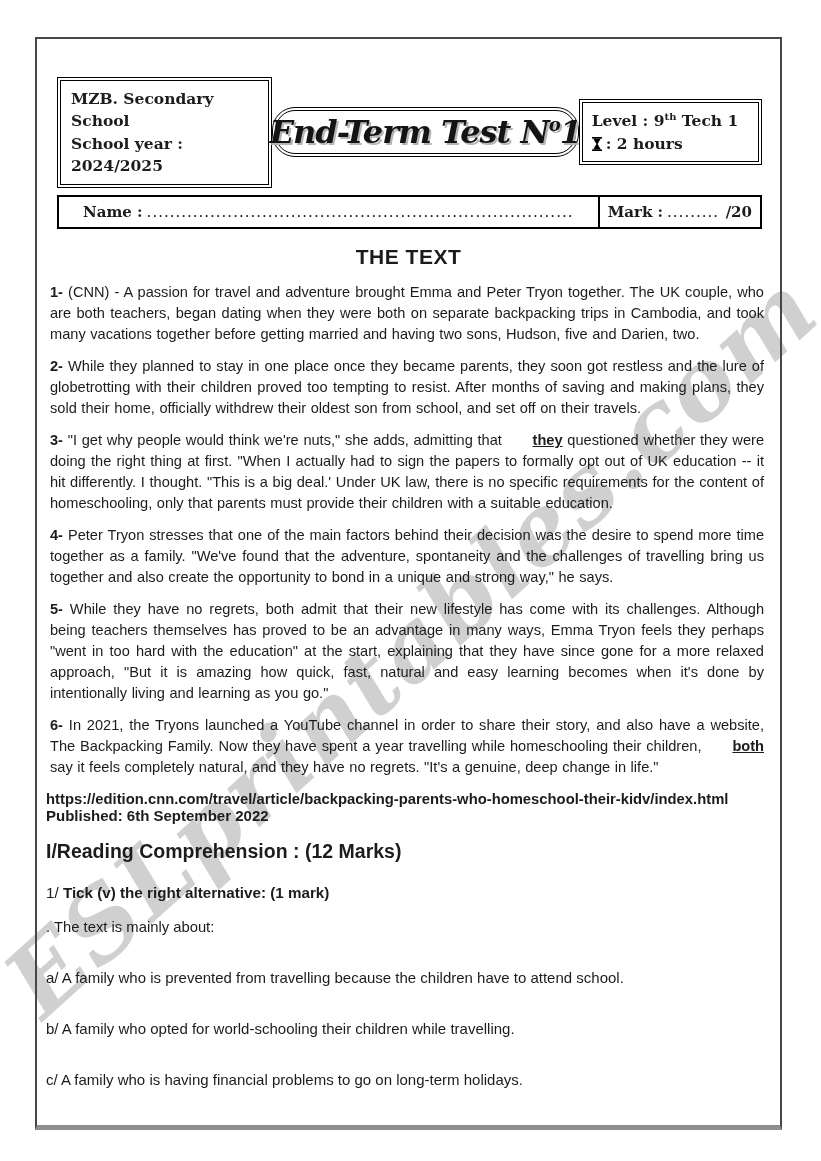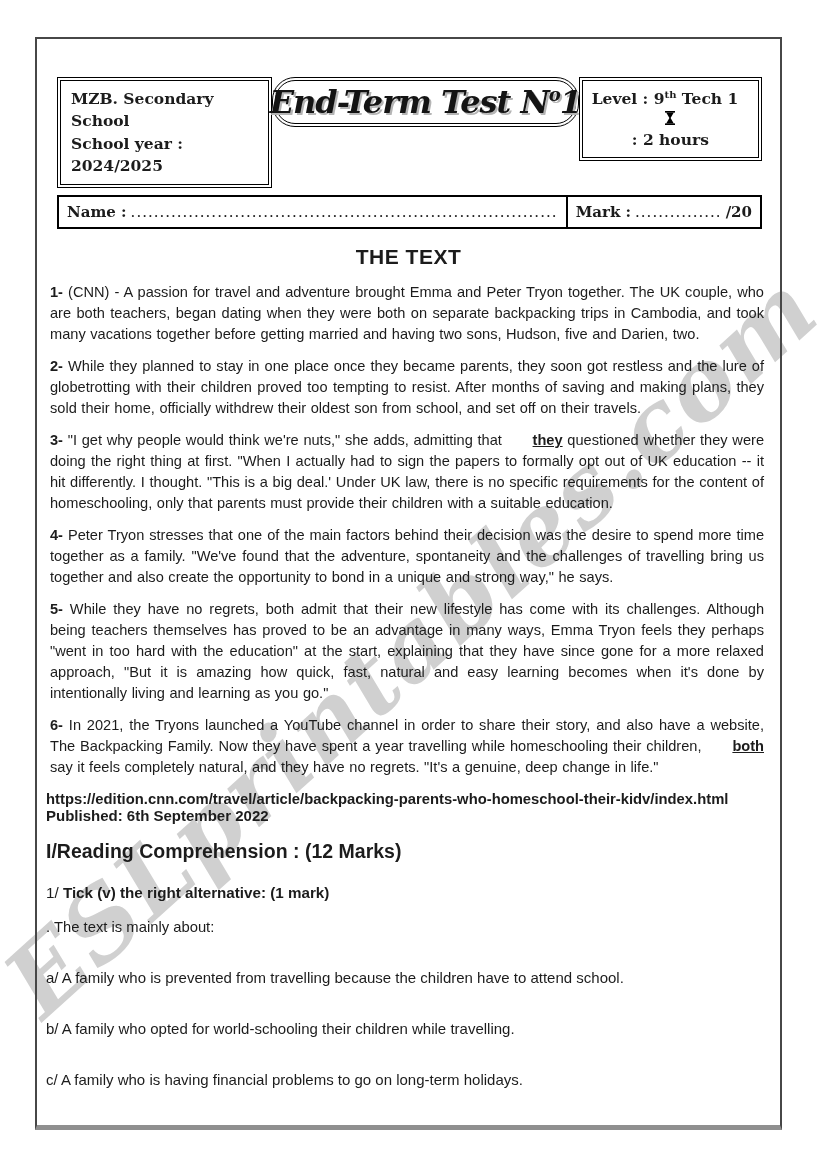--- a/index.html
+++ b/index.html
@@ -13,40 +13,40 @@
     transform:translate(-50%,-50%) rotate(-42deg);
     font-family:"DejaVu Serif", serif;font-weight:bold;font-style:italic;
     font-size:96px;color:#aaaaaa;opacity:.55;white-space:nowrap;letter-spacing:2px;
     pointer-events:none;
   }
   .frame{
     position:absolute;left:35px;top:37px;width:747px;height:1093px;z-index:2;
     border:2px solid #474747;border-bottom:5px solid #8f8f8f;box-sizing:border-box;
   }
   
-  .header-row{display:flex;margin:38px 18px 0 20px;align-items:flex-start;}
+  .header-row{display:flex;margin:38px 18px 0 20px;align-items:center;}
   .hcell{border:4px double #000;box-sizing:border-box;background:transparent;}
   .school-box{width:30.5%;padding:7px 10px 6px;font-family:"DejaVu Serif",serif;
     font-weight:bold;font-size:15.5px;line-height:1.45;}
   .title-box{width:43.5%;display:flex;align-items:center;justify-content:center;padding:2px 4px;border-radius:23px;}
   .title-text{
     font-family:"DejaVu Serif",serif;font-weight:bold;font-style:italic;
     font-size:32px;letter-spacing:-1px;white-space:nowrap;color:#141414;
     text-shadow:2px 2px 0 #b5b5b5;
   }
   .title-text sup{font-size:18px;}
   .level-box{width:26%;padding:7px 9px 6px;font-family:"DejaVu Serif",serif;
     font-weight:bold;font-size:15.5px;line-height:1.45;}
   .level-box sup{font-size:10px;}
-  .dur-line{display:flex;align-items:center;gap:4px;flex-direction:column;}
+  .dur-line{display:flex;align-items:center;gap:4px;}
   .hourglass{display:inline-block;width:10px;height:14px;}
   
   .name-bar{display:flex;margin:7px 18px 0 20px;border:2px solid #000;height:34px;
     align-items:center;font-family:"DejaVu Serif",serif;font-size:15px;box-sizing:border-box;}
-  .name-cell{flex:0 0 70%;display:flex;align-items:baseline;padding:0 8px;overflow:hidden;
+  .name-cell{flex:0 0 70%;display:flex;align-items:baseline;padding:0 24px;overflow:hidden;
     white-space:nowrap;border-right:2px solid #000;height:100%;align-items:center;text-align:right;}
   .mark-cell{flex:1 1 auto;display:flex;align-items:center;padding:0 8px;overflow:hidden;white-space:nowrap;}
   .lbl{font-weight:bold;margin-right:4px;}
   .dots{letter-spacing:1px;overflow:hidden;flex:0 1 auto;}
   .mark-total{font-weight:bold;margin-left:7px;}
   
   .text-heading{text-align:center;margin-top:16px;font-weight:bold;
     font-size:21px;letter-spacing:.5px;}
   .text-area{margin:13px 12px 0 9px;}
   .text-area p{margin:0 4px 11px;text-align:justify;font-size:14.6px;line-height:21px;word-spacing:.5px;}

